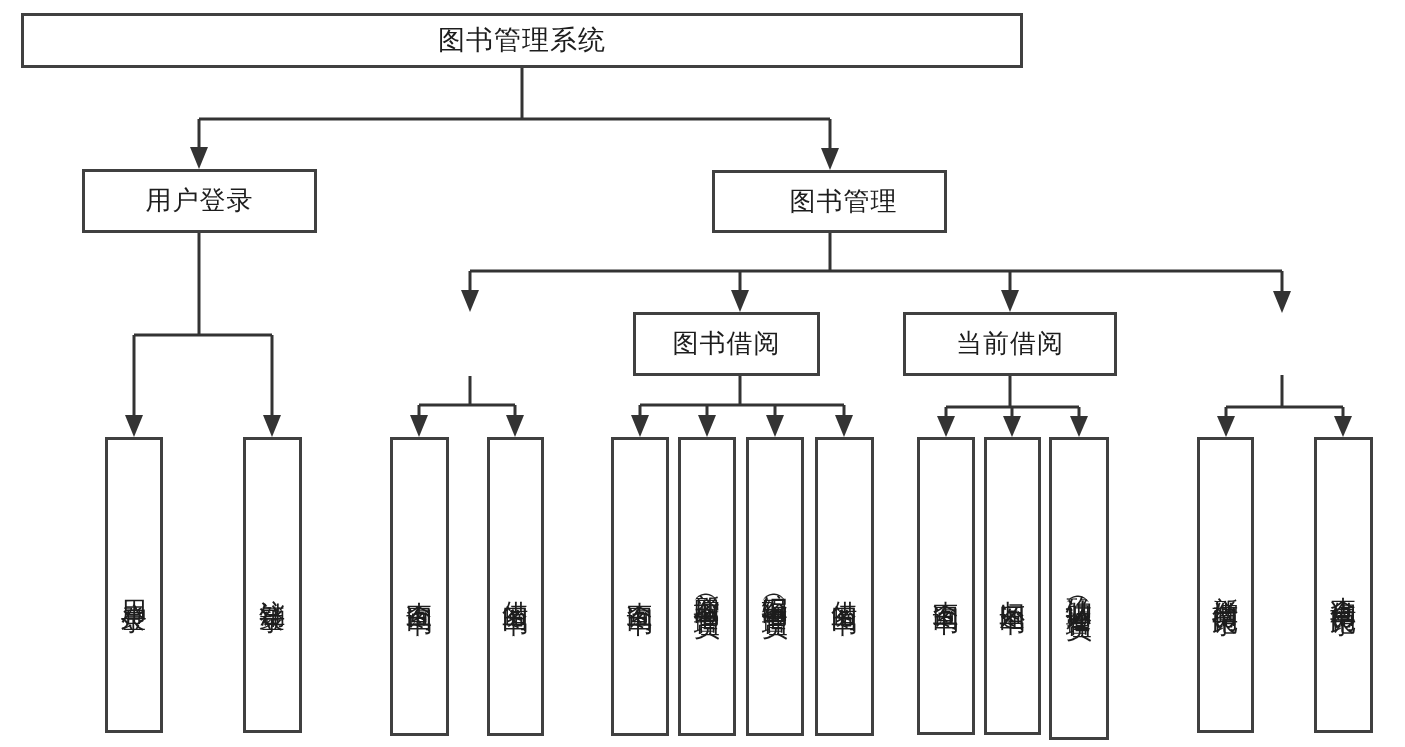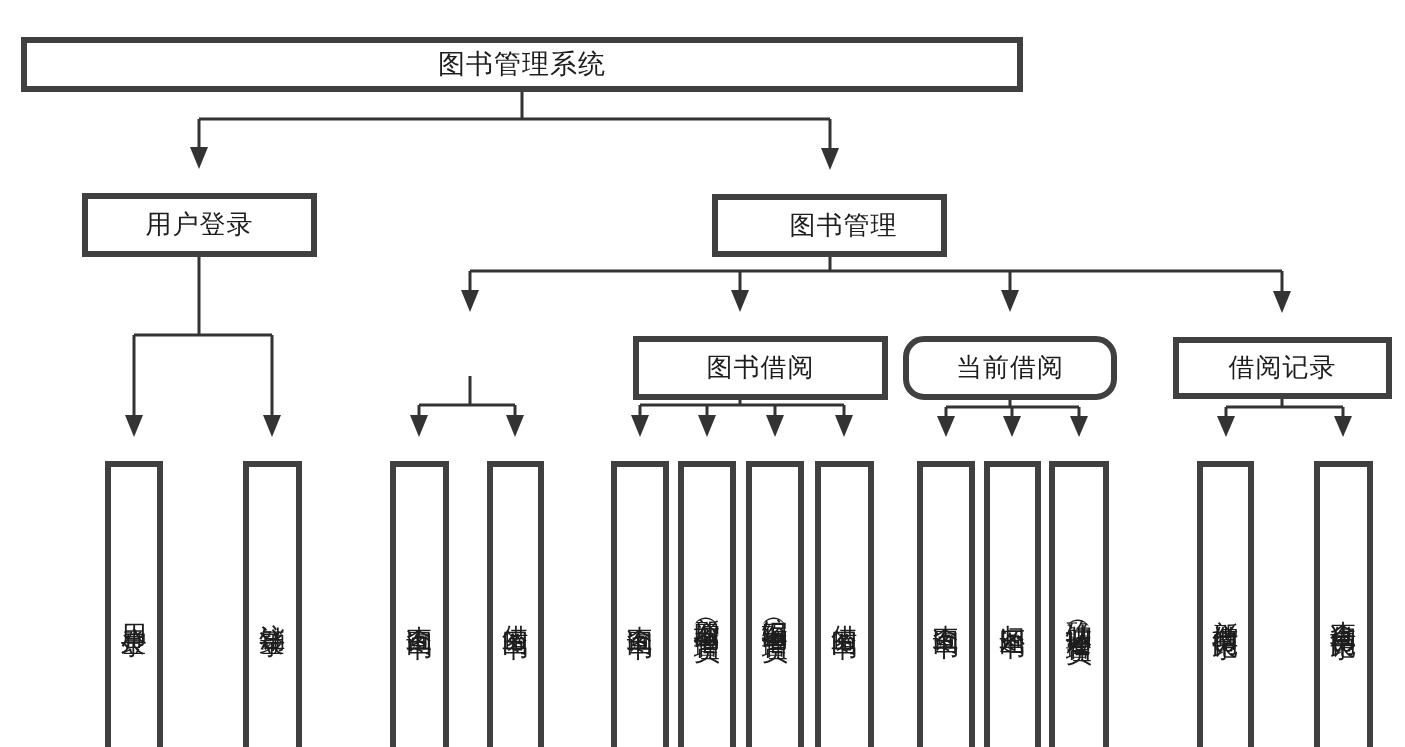--- a/index.html
+++ b/index.html
@@ -1,24 +1,24 @@
 <!DOCTYPE html>
 <html><head>
 <meta charset="utf-8">
 <style>
   html,body{margin:0;padding:0;background:#fff;}
   .stage{
     position:relative;width:1405px;height:747px;background:#fff;
     font-family:"Liberation Sans","DejaVu Sans",sans-serif;overflow:hidden;
   }
   .node{
-    position:absolute;box-sizing:border-box;border:6px solid #404040;background:#fff;
+    position:absolute;box-sizing:border-box;border:3px solid #404040;background:#fff;
     display:flex;align-items:center;justify-content:center;
     color:#1d1d1d;font-size:26px;letter-spacing:1px;text-align:center;
-    line-height:1.15;z-index:2;margin-top:24px;
+    line-height:1.15;z-index:2;
   }
   .node.root{font-size:27px;}
   .node.v{
     writing-mode:vertical-rl;letter-spacing:3px;line-height:1.1;
   }
   .connectors{position:absolute;left:0;top:0;z-index:1;}
   .connectors line{stroke:#333;stroke-width:3;}
   .connectors polygon{fill:#333;stroke:none;}
   .watermark{
     position:absolute;left:1182px;top:712px;z-index:5;
@@ -26,22 +26,22 @@
     white-space:nowrap;
   }
 
   
   .n-root{left:21px;top:13px;width:1002px;height:55px;}
   
   .n-user-login{left:82px;top:169px;width:235px;height:64px;}
   .n-book-mgmt{left:712px;top:170px;width:235px;height:63px;padding-left:28px;}
   
   .n-new-book-rec{left:363px;top:312px;width:214px;height:64px;}
-  .n-book-borrow{left:633px;top:312px;width:255px;height:64px;}
-  .n-current-borrow{left:903px;top:312px;width:214px;height:64px;border-radius:21px;}
+  .n-book-borrow{left:633px;top:312px;width:187px;height:64px;}
+  .n-current-borrow{left:903px;top:312px;width:214px;height:64px;}
   .n-borrow-records{left:1173px;top:313px;width:219px;height:62px;}
   
   .n-l-user-login{left:105px;top:437px;width:58px;height:296px;}
   .n-l-logout{left:243px;top:437px;width:59px;height:296px;}
   .n-l-nbr-query{left:390px;top:437px;width:59px;height:299px;}
   .n-l-nbr-borrow{left:487px;top:437px;width:57px;height:299px;}
   .n-l-bb-query{left:611px;top:437px;width:58px;height:299px;}
   .n-l-bb-add{left:678px;top:437px;width:58px;height:299px;}
   .n-l-bb-edit{left:746px;top:437px;width:58px;height:299px;}
   .n-l-bb-borrow{left:815px;top:437px;width:59px;height:299px;}
@@ -118,21 +118,20 @@
     <polygon points="1334,416 1352,416 1343,437"></polygon>
   </svg>
 
   <div class="node root n-root">图书管理系统</div>
 
   <div class="node n-user-login">用户登录</div>
   <div class="node n-book-mgmt">图书管理</div>
 
   <div class="node n-book-borrow">图书借阅</div>
   <div class="node n-current-borrow">当前借阅</div>
-  <div class="node n-borrow-records">借阅记录</div>
 
   <div class="node v n-l-user-login">用户登录</div>
   <div class="node v n-l-logout">注销登录</div>
 
   <div class="node v n-l-nbr-query">查询图书</div>
   <div class="node v n-l-nbr-borrow">借阅图书</div>
 
   <div class="node v n-l-bb-query">查询图书</div>
   <div class="node v n-l-bb-add">新增图书（管理员）</div>
   <div class="node v n-l-bb-edit">编辑图书（管理员）</div>

